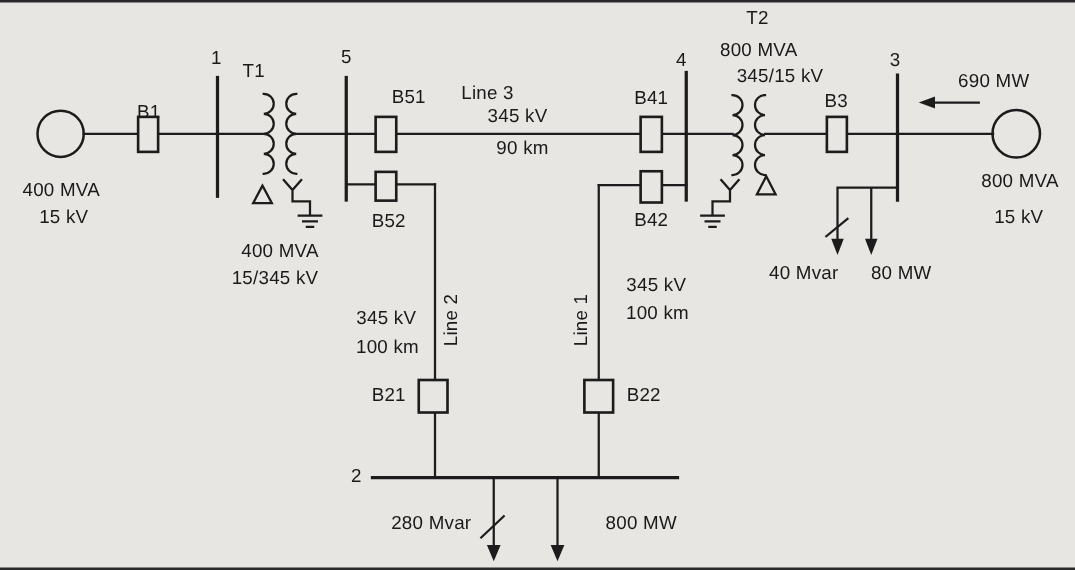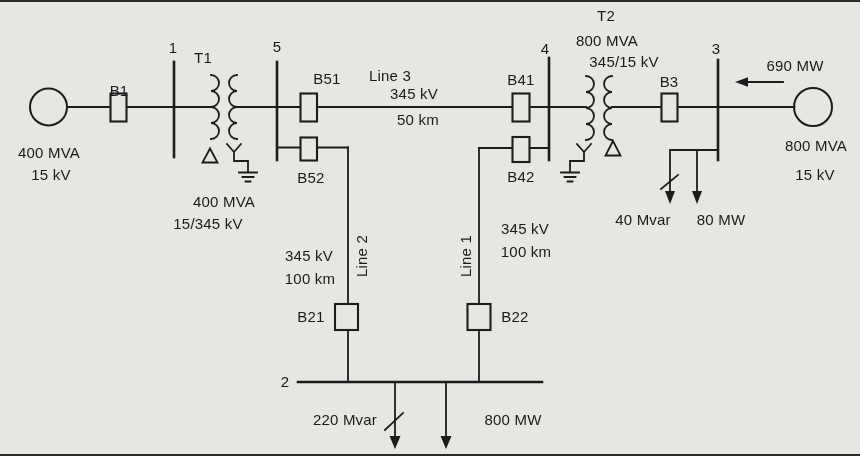--- a/index.html
+++ b/index.html
@@ -99,45 +99,45 @@
 
   <div class="lbl" style="left:49px;top:152px">400 MVA</div>
   <div class="lbl" style="left:51px;top:174px">15 kV</div>
 
   <div class="lbl" style="left:795px;top:65px">690 MW</div>
   <div class="lbl" style="left:816px;top:145px">800 MVA</div>
   <div class="lbl" style="left:815px;top:174px">15 kV</div>
 
   <div class="lbl" style="left:203px;top:57px">T1</div>
   <div class="lbl" style="left:224px;top:201px">400 MVA</div>
-  <div class="lbl" style="left:208px;top:223px">15/345 kV</div>
+  <div class="lbl" style="left:220px;top:223px">15/345 kV</div>
 
   <div class="lbl" style="left:606px;top:15px">T2</div>
   <div class="lbl" style="left:607px;top:40px">800 MVA</div>
   <div class="lbl" style="left:624px;top:61px">345/15 kV</div>
 
   <div class="lbl" style="left:119px;top:90px">B1</div>
   <div class="lbl" style="left:327px;top:78px">B51</div>
   <div class="lbl" style="left:311px;top:177px">B52</div>
   <div class="lbl" style="left:521px;top:79px">B41</div>
   <div class="lbl" style="left:521px;top:176px">B42</div>
   <div class="lbl" style="left:669px;top:81px">B3</div>
   <div class="lbl" style="left:311px;top:316px">B21</div>
   <div class="lbl" style="left:515px;top:316px">B22</div>
 
   <div class="lbl" style="left:390px;top:75px">Line 3</div>
   <div class="lbl" style="left:414px;top:93px">345 kV</div>
-  <div class="lbl" style="left:418px;top:119px">50 km</div>
+  <div class="lbl" style="left:418px;top:119px">90 km</div>
 
   <div class="lbl rot" style="left:361px;top:256px">Line 2</div>
   <div class="lbl" style="left:309px;top:255px">345 kV</div>
   <div class="lbl" style="left:310px;top:278px">100 km</div>
 
   <div class="lbl rot" style="left:465px;top:256px">Line 1</div>
   <div class="lbl" style="left:525px;top:228px">345 kV</div>
   <div class="lbl" style="left:526px;top:251px">100 km</div>
 
-  <div class="lbl" style="left:345px;top:419px">220 Mvar</div>
+  <div class="lbl" style="left:345px;top:419px">280 Mvar</div>
   <div class="lbl" style="left:513px;top:419px">800 MW</div>
   <div class="lbl" style="left:643px;top:219px">40 Mvar</div>
   <div class="lbl" style="left:721px;top:219px">80 MW</div>
 
 </div>
 
 </body></html>

